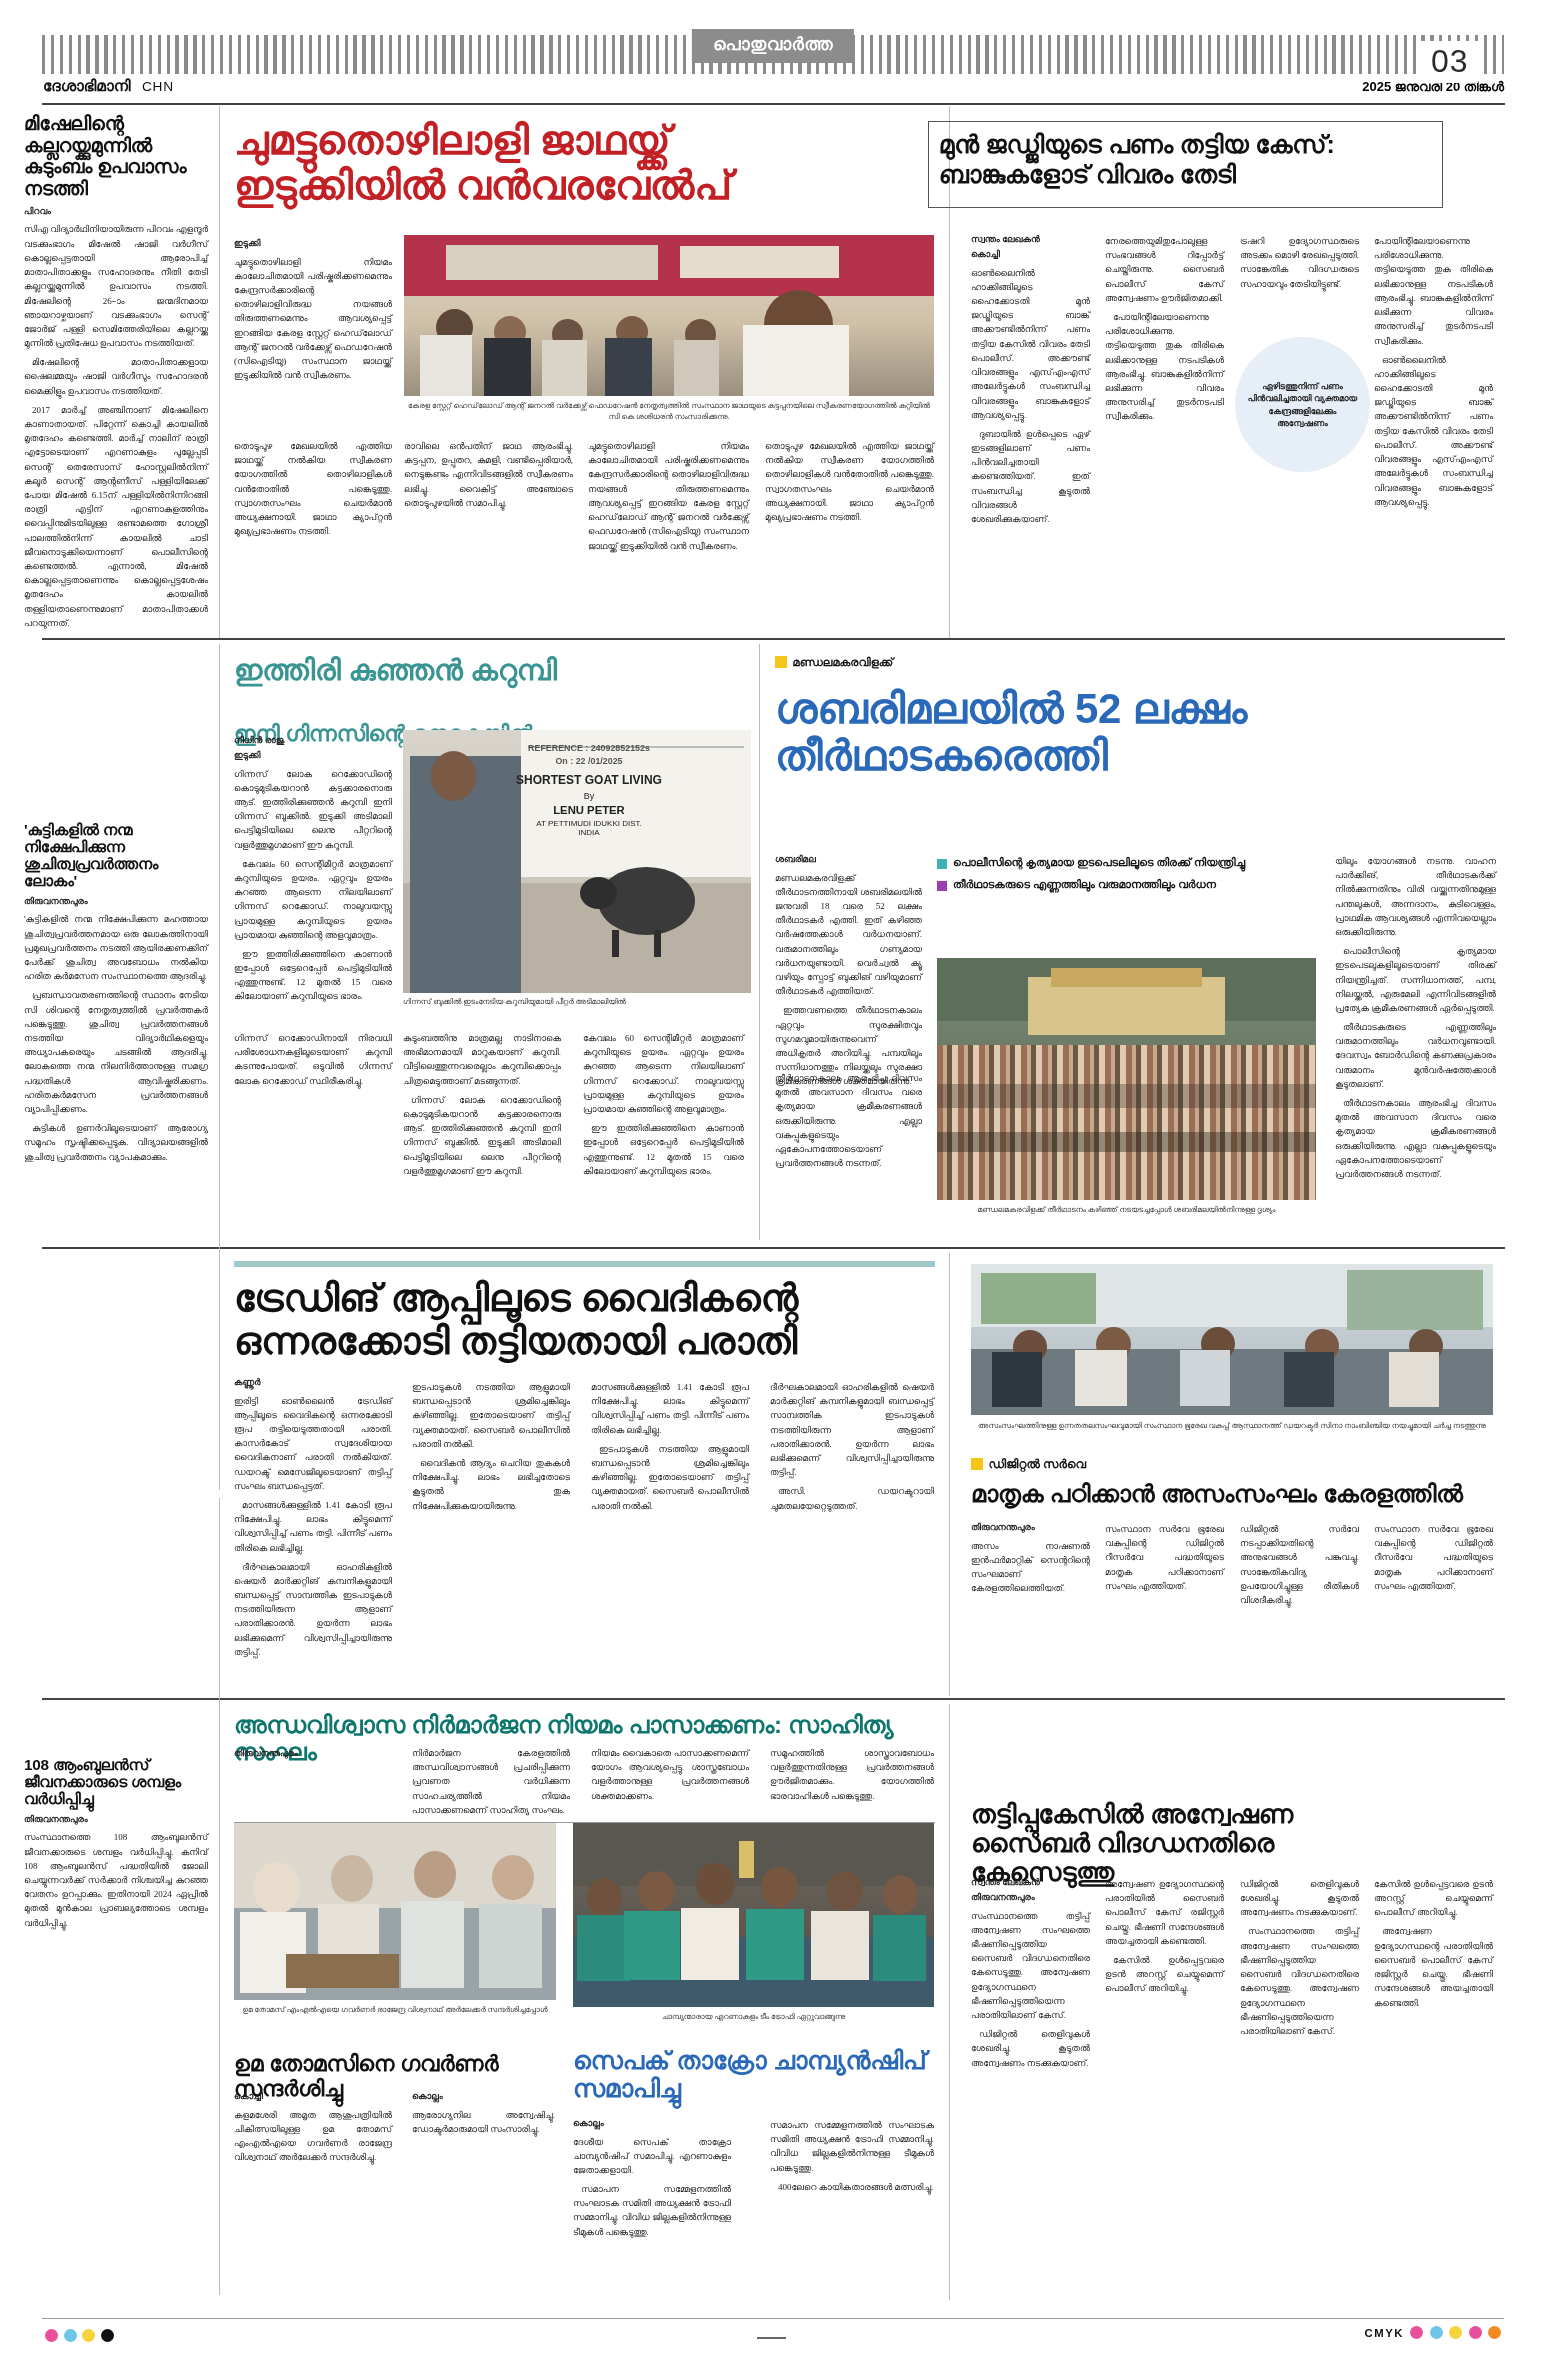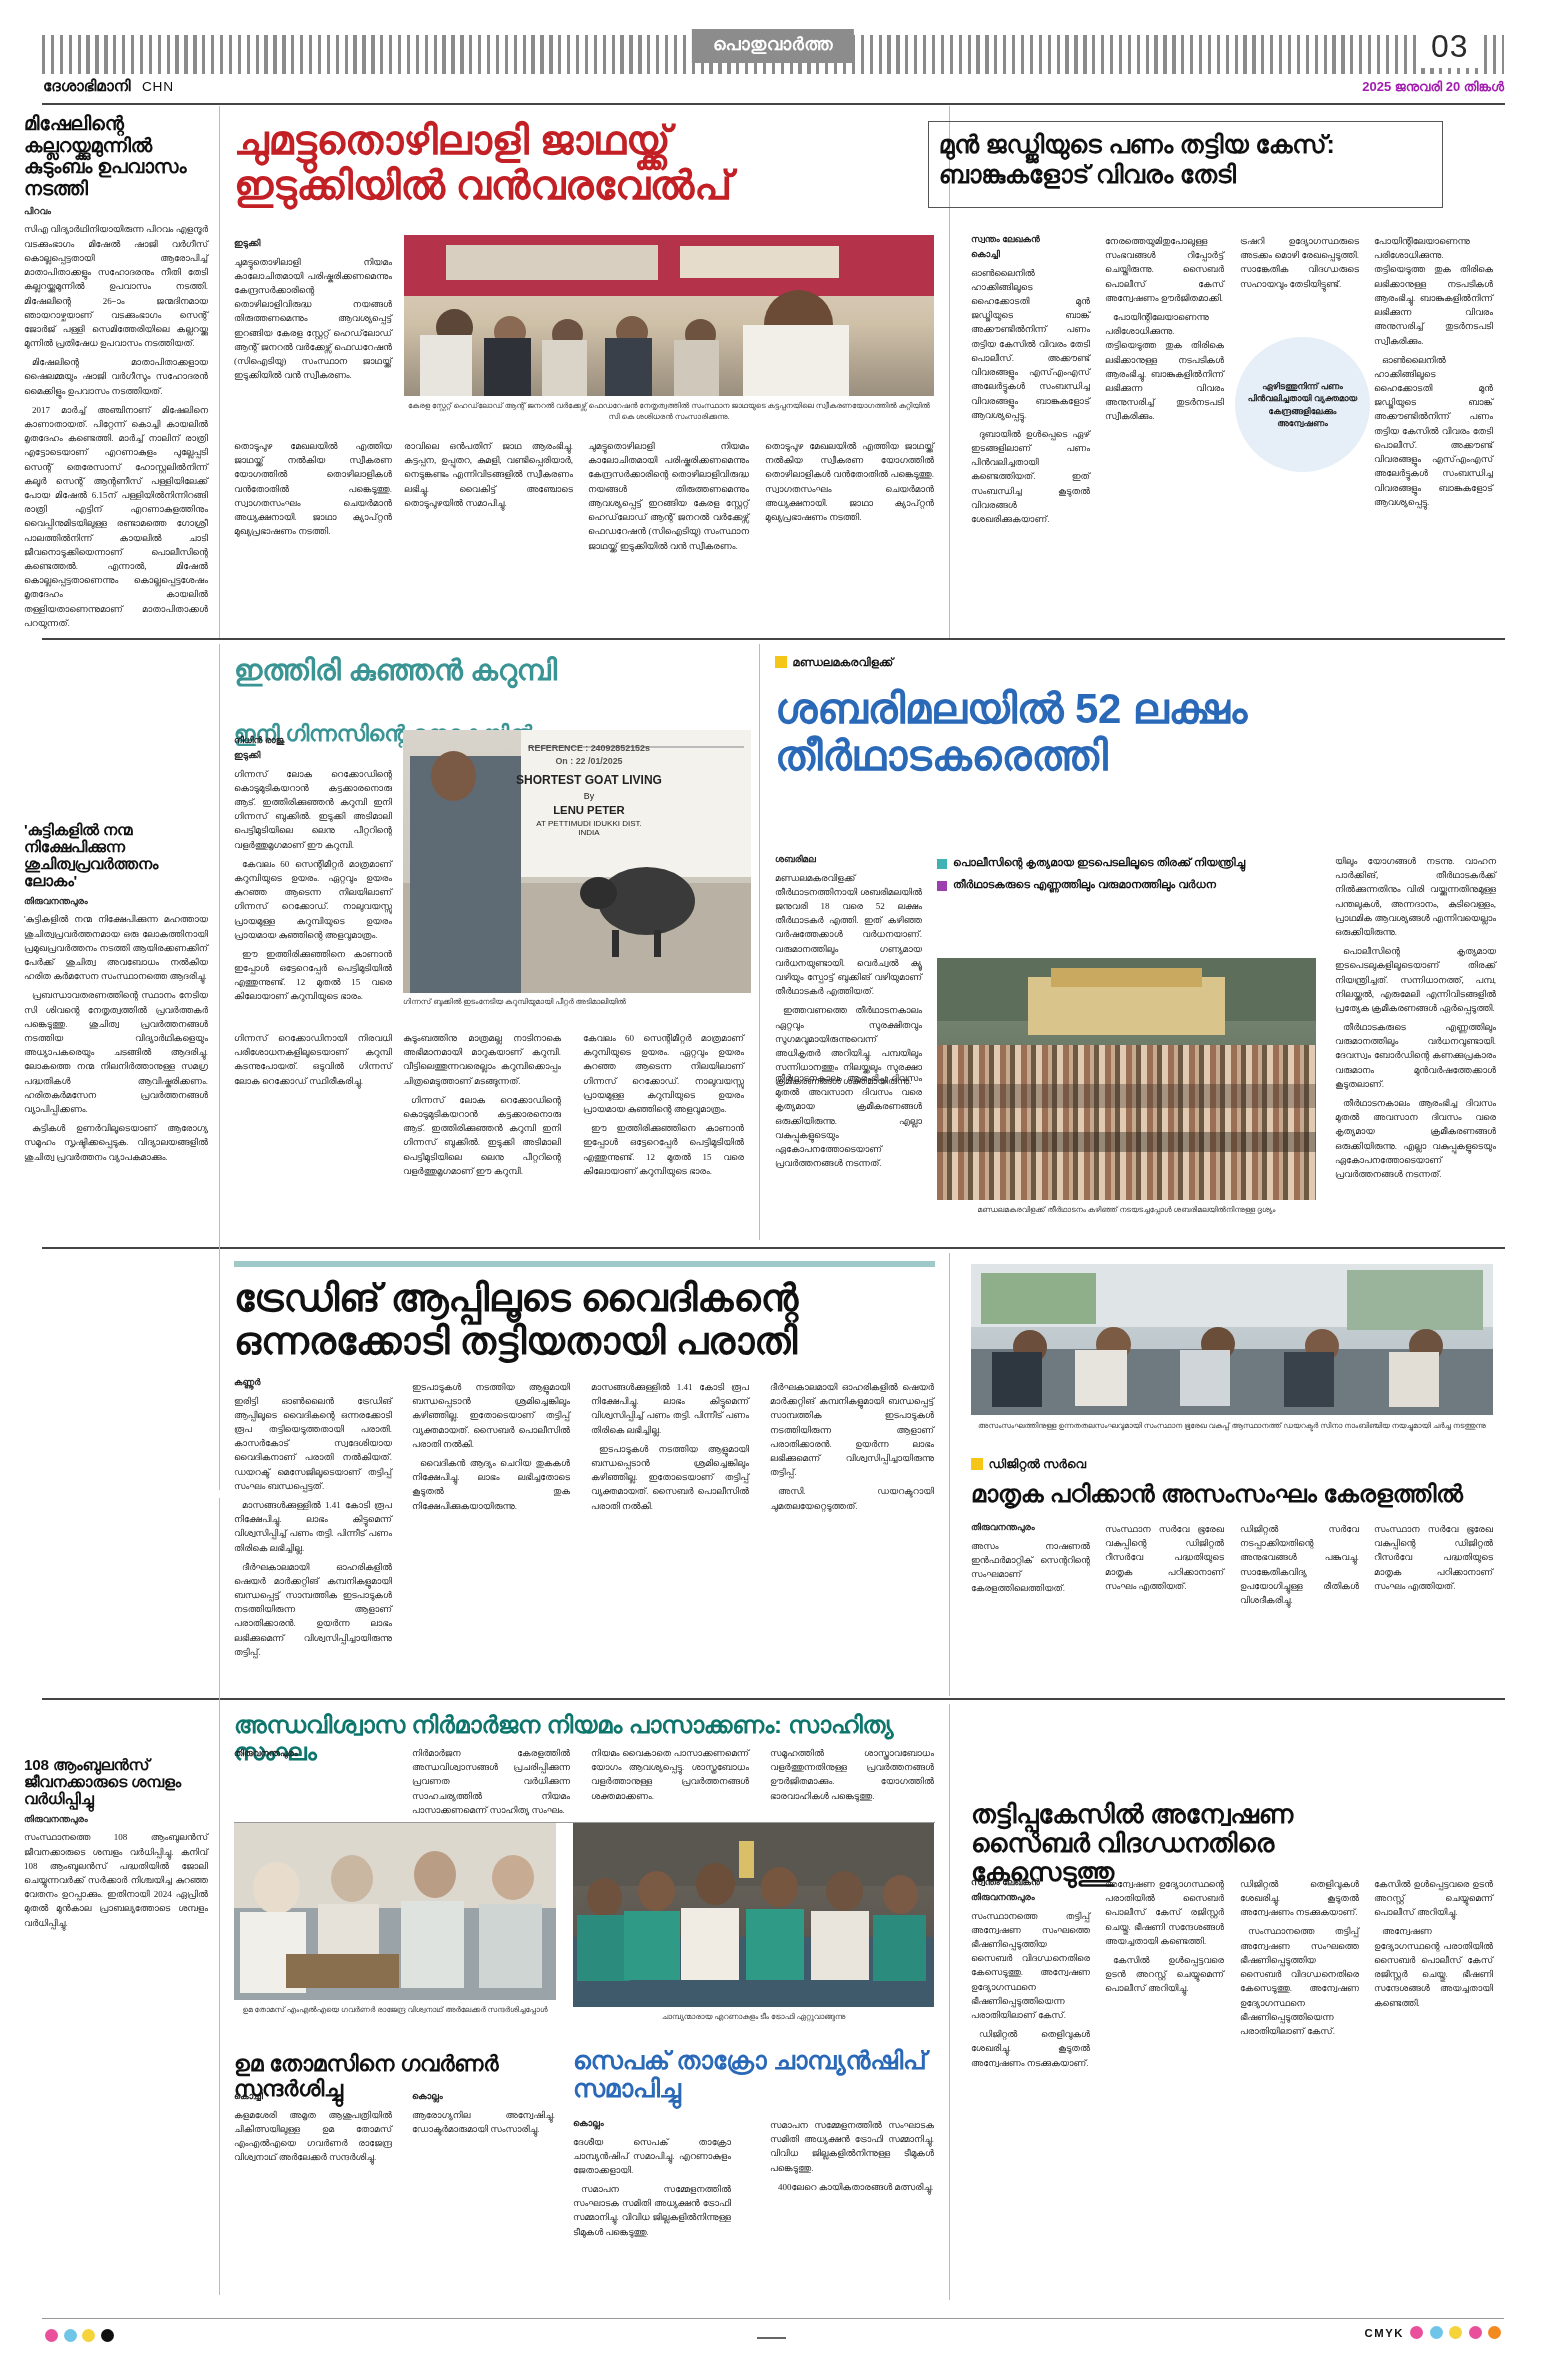--- a/index.html
+++ b/index.html
@@ -5,24 +5,24 @@
   html,body{margin:0;padding:0;background:#fff;}
   body{width:1546px;height:2377px;font-family:"Liberation Sans",sans-serif;color:#111;position:relative;overflow:hidden;}
   .page{width:1546px;height:2377px;position:relative;background:#fff;box-sizing:border-box;padding:0;}
 
   
   .masthead{position:absolute;left:0;top:0;width:1546px;height:97px;}
   .barcode-strip{position:absolute;left:42px;top:35px;height:39px;right:42px;
      background:repeating-linear-gradient(to right,#8b8b8b 0 3.2px,#fff 3.2px 8.9px);}
   .mast-chip{position:absolute;top:29px;left:50%;transform:translateX(-50%);
      background:#8c8c8c;color:#fff;font-size:17.7px;font-weight:bold;padding:7.2px 21px 8.9px;letter-spacing:0.4px;line-height:1;z-index:3;}
-  .mast-pageno{position:absolute;right:68px;top:26px;background:#fff;padding:0 9.7px;font-size:32px;letter-spacing:0.8px;color:#2b2b2b;z-index:3;font-weight:300;line-height:1.3;}
+  .mast-pageno{position:absolute;right:68px;top:41px;background:#fff;padding:0 9.7px;font-size:32px;letter-spacing:0.8px;color:#2b2b2b;z-index:3;font-weight:300;line-height:1.3;}
   .mast-left{position:absolute;left:43px;top:77px;font-size:15.3px;font-weight:bold;color:#111;}
   .mast-left .chn{font-weight:normal;font-size:13.7px;margin-left:11.3px;letter-spacing:0.8px;}
-  .mast-right{position:absolute;right:42px;top:79px;font-size:13px;font-weight:bold;color:#a21caf;text-align:right;}
+  .mast-right{position:absolute;right:42px;top:79px;font-size:13px;font-weight:bold;color:#000000;text-align:right;}
 
   
   .hr{position:absolute;background:#999;height:0.8px;}
   .vr{position:absolute;background:#bbb;width:0.8px;}
   .thickbar{position:absolute;height:5.6px;background:#9fc9c9;}
 
   .col{position:absolute;box-sizing:border-box;}
   .body-text{font-size:9px;line-height:1.58;text-align:justify;color:#1a1a1a;
       font-family:"Liberation Serif",serif;hyphens:auto;word-break:break-word;}
   .body-text p{margin:0 0 4.8px 0;text-indent:8px;}

